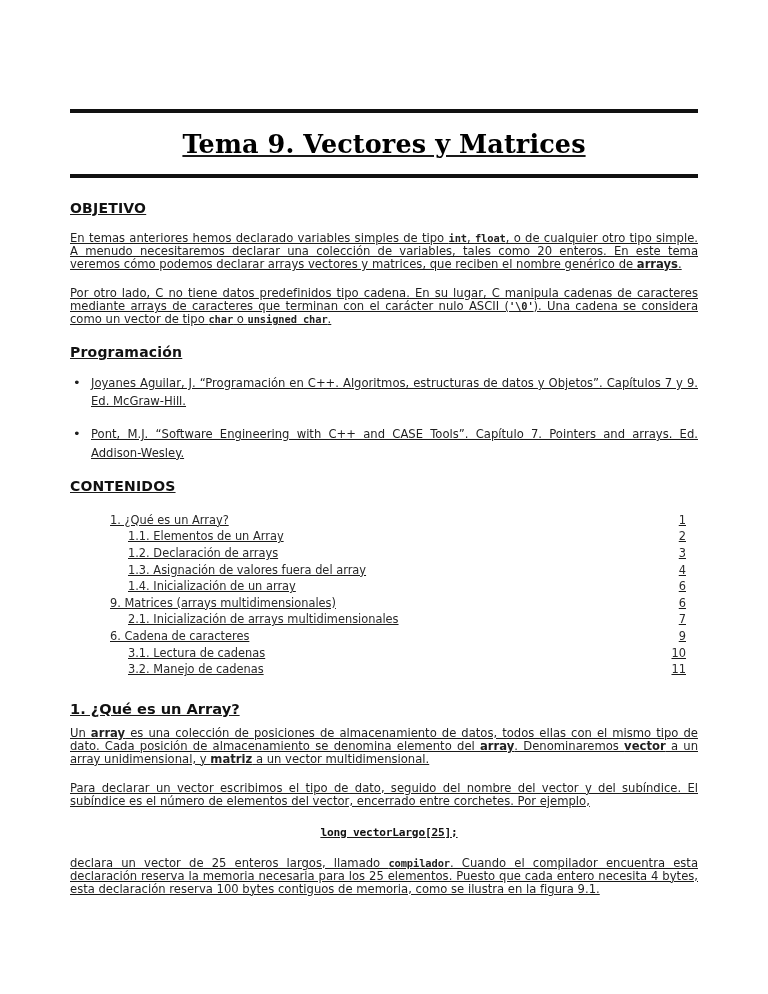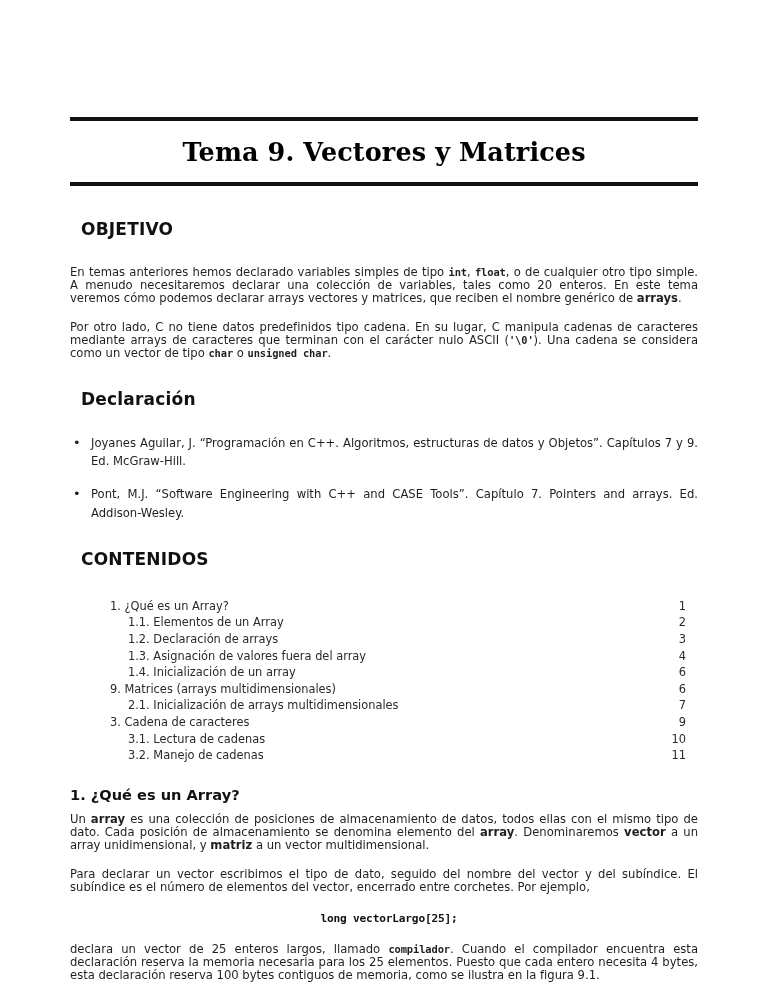--- a/index.html
+++ b/index.html
@@ -13,21 +13,22 @@
     height: 994px;
     font-family: "DejaVu Sans", "Liberation Sans", sans-serif;
     color: #1a1a1a;
     -webkit-font-smoothing: antialiased;
   }
   .page {
     position: relative;
     width: 768px;
     height: 994px;
     box-sizing: border-box;
-    padding: 16px 70px;
+    padding: 8px 70px;
+    text-decoration: underline;
   }
 
   
   .title-block {
     padding-top: 101px;
   }
   .rule {
     height: 0;
     border-top: 3px solid #111111;
     border-bottom: 1px solid #111111;
@@ -45,24 +46,24 @@
     font-size: 25.5px;
     text-align: center;
     margin: 0;
     padding: 16px 0 15px 0;
     letter-spacing: 0.1px;
     color: #000000;
   }
 
   
   .sec-label {
-    font-size: 17px;
+    font-size: 14px;
     font-weight: bold;
     letter-spacing: 0.2px;
-    margin: 11px;
+    margin: 0;
     color: #111111;
   }
   p.body {
     font-size: 11.6px;
     line-height: 13px;
     text-align: justify;
     margin: 0;
     color: #1f1f1f;
     hyphens: manual;
   }
@@ -164,21 +165,21 @@
   <div class="sp-16"></div>
 
   <p class="body"><span>En temas anteriores hemos declarado variables simples de tipo </span><span class="mono">int</span><span>, </span><span class="mono">float</span><span>, o de cualquier otro tipo simple. A menudo necesitaremos declarar una colección de variables, tales como 20 enteros. En este tema veremos cómo podemos declarar arrays vectores y matrices, que reciben el nombre genérico de </span><b>arrays</b><span>.</span></p>
 
   <div class="sp-16"></div>
 
   <p class="body"><span>Por otro lado, C no tiene datos predefinidos tipo cadena. En su lugar, C manipula cadenas de caracteres mediante arrays de caracteres que terminan con el carácter nulo ASCII (</span><span class="mono">'\0'</span><span>). Una cadena se considera como un vector de tipo </span><span class="mono">char</span><span> o </span><span class="mono">unsigned char</span><span>.</span></p>
 
   <div class="sp-18"></div>
 
-  <div class="sec-label">Declaración</div>
+  <div class="sec-label">Programación</div>
   <div class="sp-14"></div>
 
   <ul class="biblio">
     <li>
       <span class="dot">•</span>
       <span>Joyanes Aguilar, J. “Programación en C++. Algoritmos, estructuras de datos y Objetos”. Capítulos 7 y 9. Ed. McGraw-Hill.</span>
     </li>
     <li>
       <span class="dot">•</span>
       <span>Pont, M.J. “Software Engineering with C++ and CASE Tools”. Capítulo 7. Pointers and arrays. Ed. Addison-Wesley.</span>
@@ -213,21 +214,21 @@
     </li>
     <li class="lvl1">
       <span class="toc-text">9. Matrices (arrays multidimensionales)</span>
       <span class="toc-page">6</span>
     </li>
     <li class="lvl2">
       <span class="toc-text">2.1. Inicialización de arrays multidimensionales</span>
       <span class="toc-page">7</span>
     </li>
     <li class="lvl1">
-      <span class="toc-text">3. Cadena de caracteres</span>
+      <span class="toc-text">6. Cadena de caracteres</span>
       <span class="toc-page">9</span>
     </li>
     <li class="lvl2">
       <span class="toc-text">3.1. Lectura de cadenas</span>
       <span class="toc-page">10</span>
     </li>
     <li class="lvl2">
       <span class="toc-text">3.2. Manejo de cadenas</span>
       <span class="toc-page">11</span>
     </li>

